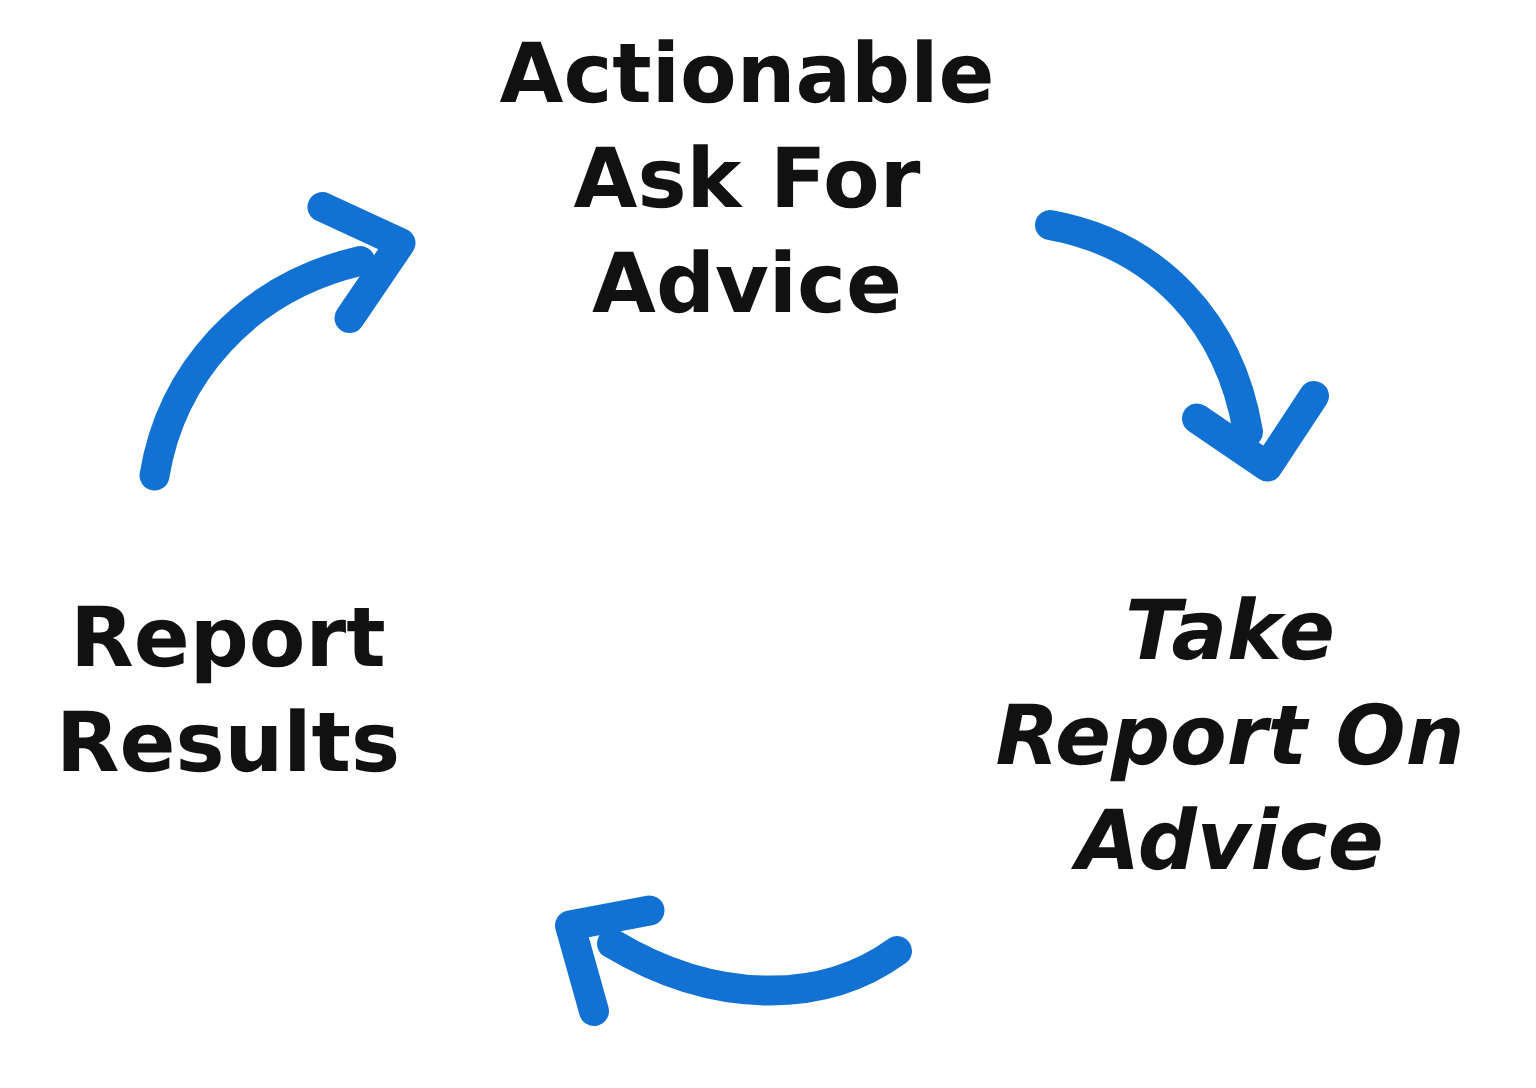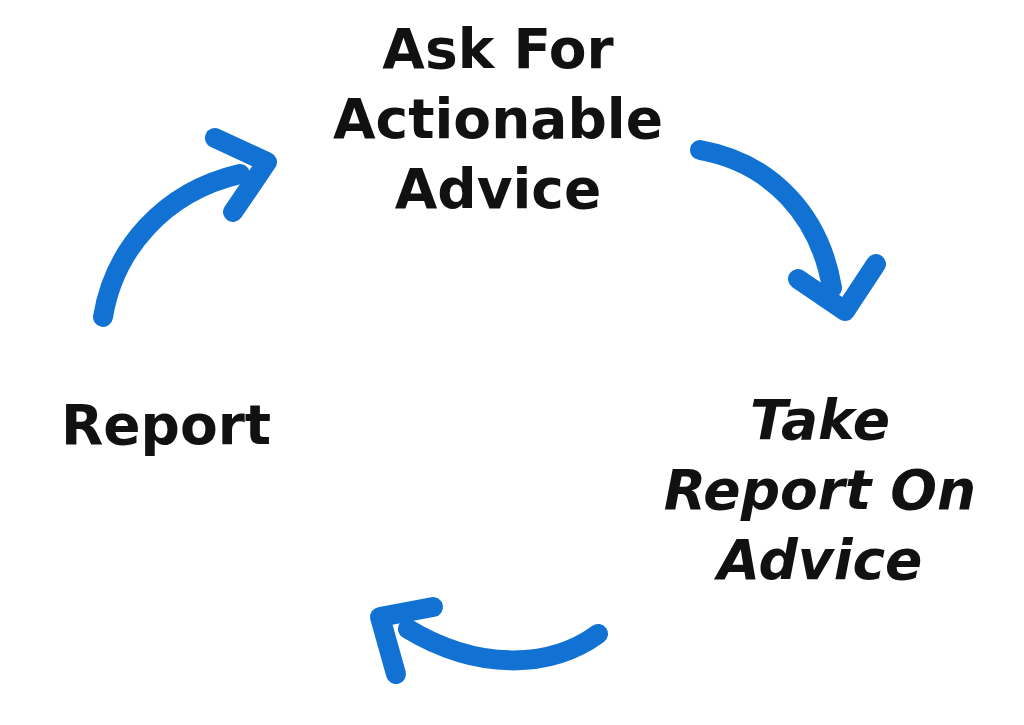--- a/index.html
+++ b/index.html
@@ -29,21 +29,21 @@
     font-weight: 700;
     font-size: 55px;
     line-height: 70px;
     color: #111111;
     white-space: nowrap;
     letter-spacing: 0;
   }
   .node span { display: block; }
   .node-top   { left: 498px; top: 14px;  }
   .node-right { left: 820px; top: 385px; font-style: italic; }
-  .node-left  { left: 166px; top: 390px; }
+  .node-left  { left: 152px; top: 390px; }
 </style>
 </head>
 <body>
 
 <div class="canvas">
 
   <svg class="arrows-layer" viewBox="0 0 1024 725" xmlns="http://www.w3.org/2000/svg" aria-hidden="true">
 
     <g fill="none" stroke="#1272d3" stroke-width="20" stroke-linecap="round" stroke-linejoin="round">
       <path d="M700 150 C772 163 820 216 832 288"></path>
@@ -55,28 +55,29 @@
       <path d="M433 607 L380 617 L396 674"></path>
     </g>
 
     <g fill="none" stroke="#1272d3" stroke-width="20" stroke-linecap="round" stroke-linejoin="round">
       <path d="M103 317 C114 250 163 192 240 174"></path>
       <path d="M215 138 L267 162 L233 212"></path>
     </g>
   </svg>
 
   <div class="node node-top">
+    <span>Actionable</span>
     <span>Ask For</span>
-    <span>Actionable</span>
     <span>Advice</span>
   </div>
 
   <div class="node node-right">
     <span>Take</span>
     <span>Report On</span>
     <span>Advice</span>
   </div>
 
   <div class="node node-left">
     <span>Report</span>
+    <span>Results</span>
   </div>
 
 </div>
 
 </body></html>

